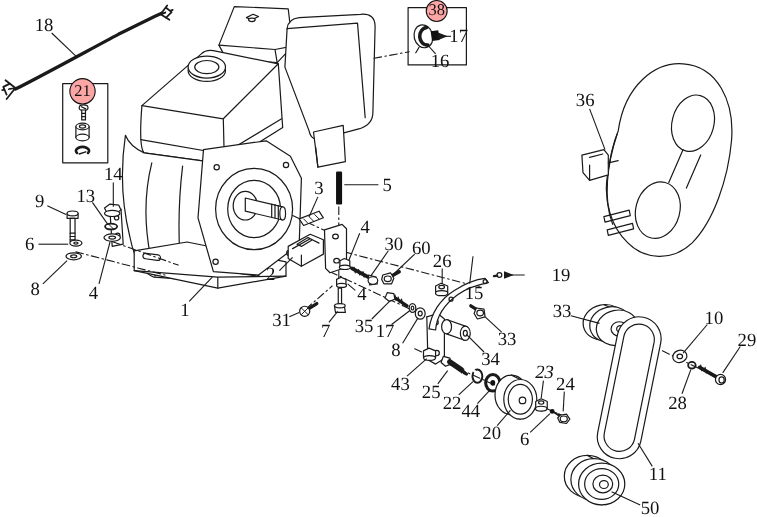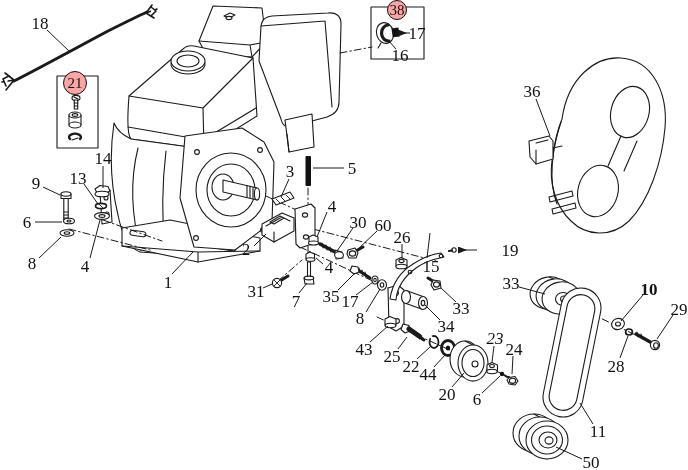--- a/index.html
+++ b/index.html
@@ -391,21 +391,21 @@
       <div class="callout" style="left: 290px; top: 171px;">3</div>
       <div class="callout" style="left: 332px; top: 206px;">4</div>
       <div class="callout" style="left: 329px; top: 267px;">4</div>
       <div class="callout" style="left: 352px; top: 168px;">5</div>
       <div class="callout" style="left: 27px; top: 222px;">6</div>
       <div class="callout" style="left: 477px; top: 399px;">6</div>
       <div class="callout" style="left: 296px; top: 301px;">7</div>
       <div class="callout" style="left: 32px; top: 263px;">8</div>
       <div class="callout" style="left: 360px; top: 318px;">8</div>
       <div class="callout" style="left: 36px; top: 183px;">9</div>
-      <div class="callout" style="left: 649px; top: 289px; font-weight: bold;">10</div>
+      <div class="callout" style="left: 649px; top: 289px;">10</div>
       <div class="callout" style="left: 598px; top: 431px;">11</div>
       <div class="callout" style="left: 85px; top: 266px;">4</div>
       <div class="callout" style="left: 78px; top: 178px;">13</div>
       <div class="callout" style="left: 103px; top: 158px;">14</div>
       <div class="callout" style="left: 431px; top: 222px; margin-top: 44px;">15</div>
       <div class="callout" style="left: 400px; top: 55px;">16</div>
       <div class="callout" style="left: 417px; top: 33px;">17</div>
       <div class="callout" style="left: 350px; top: 301px;">17</div>
       <div class="callout" style="left: 40px; top: 23px; text-align: right;">18</div>
       <div class="callout" style="left: 486px; top: 250px; margin-left: 24px;">19</div>

